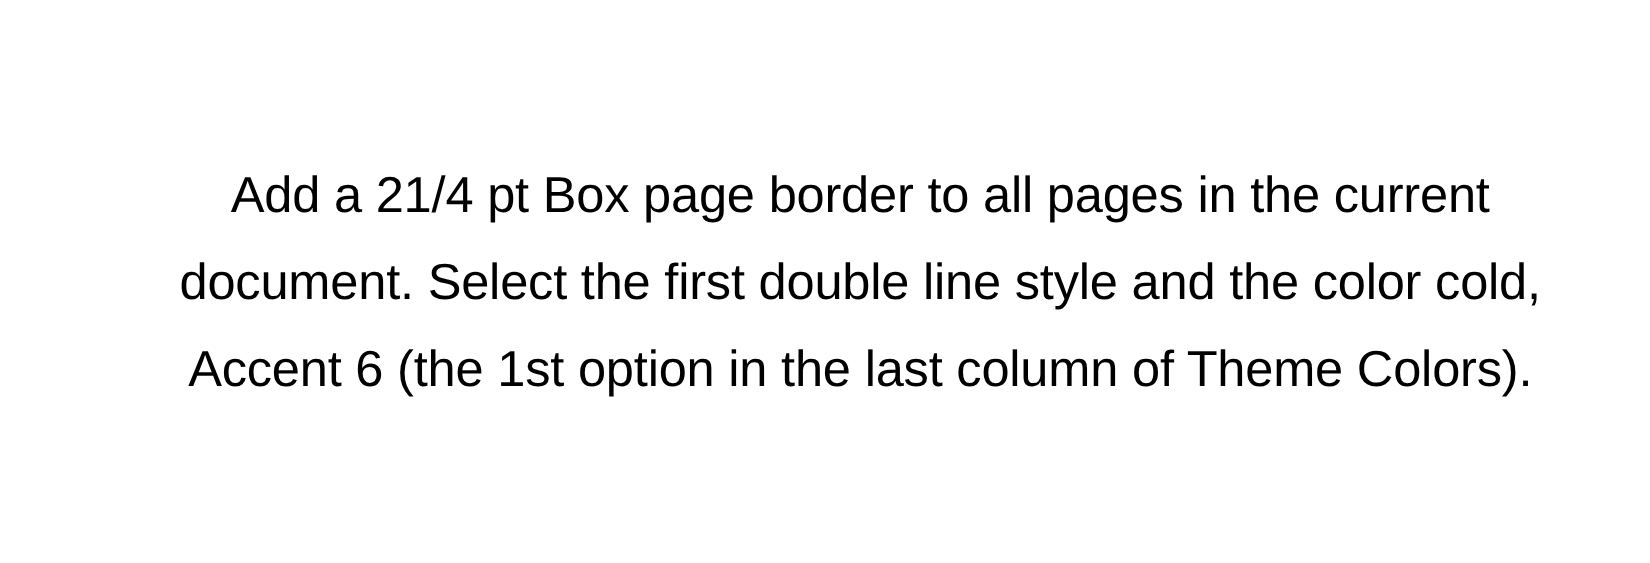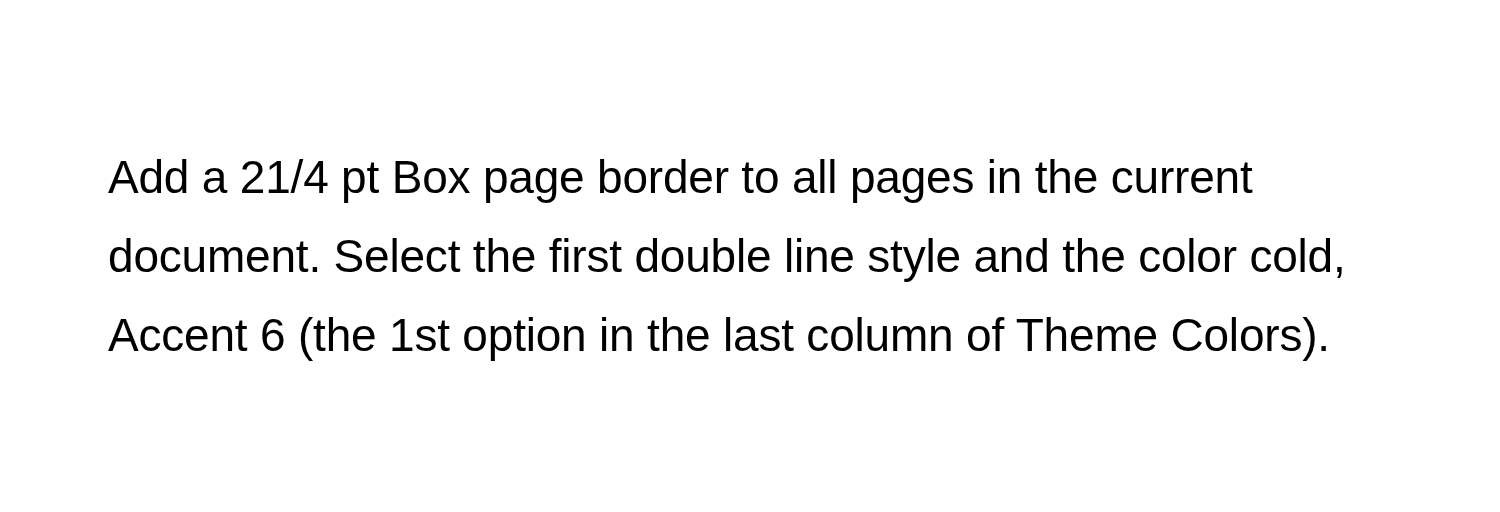--- a/index.html
+++ b/index.html
@@ -1,18 +1,19 @@
 <!DOCTYPE html>
 <html><head>
   <meta charset="utf-8">
   <style>
     * {
       margin: 16px;
       padding: 0;
       box-sizing: border-box;
+      text-align: center;
     }
     body {
       width: 1500px;
       height: 512px;
       background: #ffffff;
       font-family: -apple-system, BlinkMacSystemFont, "Segoe UI", Helvetica, Arial, sans-serif;
       padding: 90px 60px 60px 60px;
     }
     .instruction-text {
       font-size: 46px;

